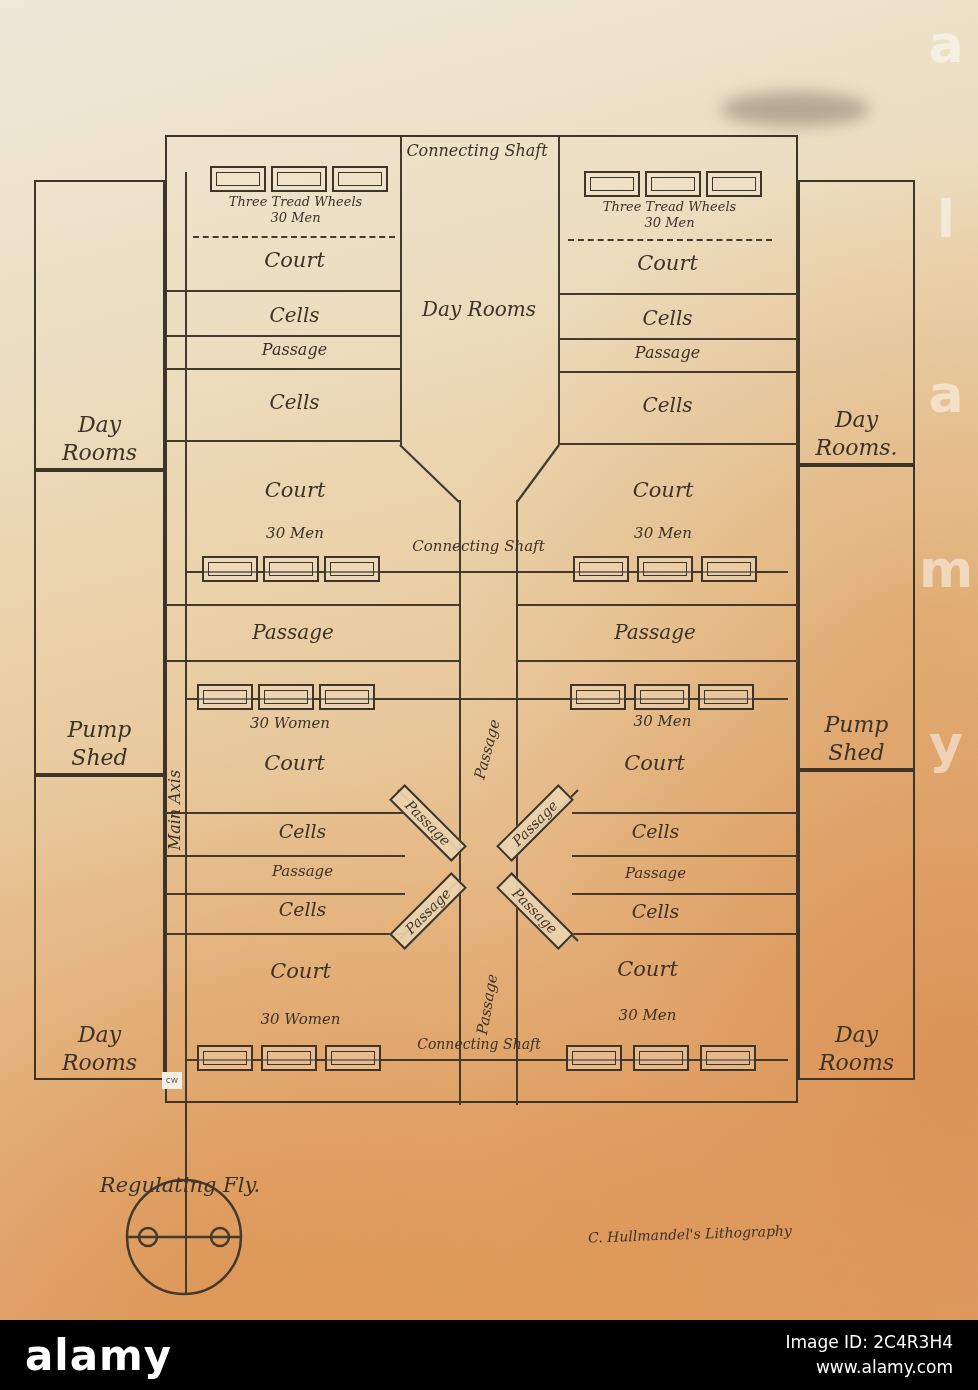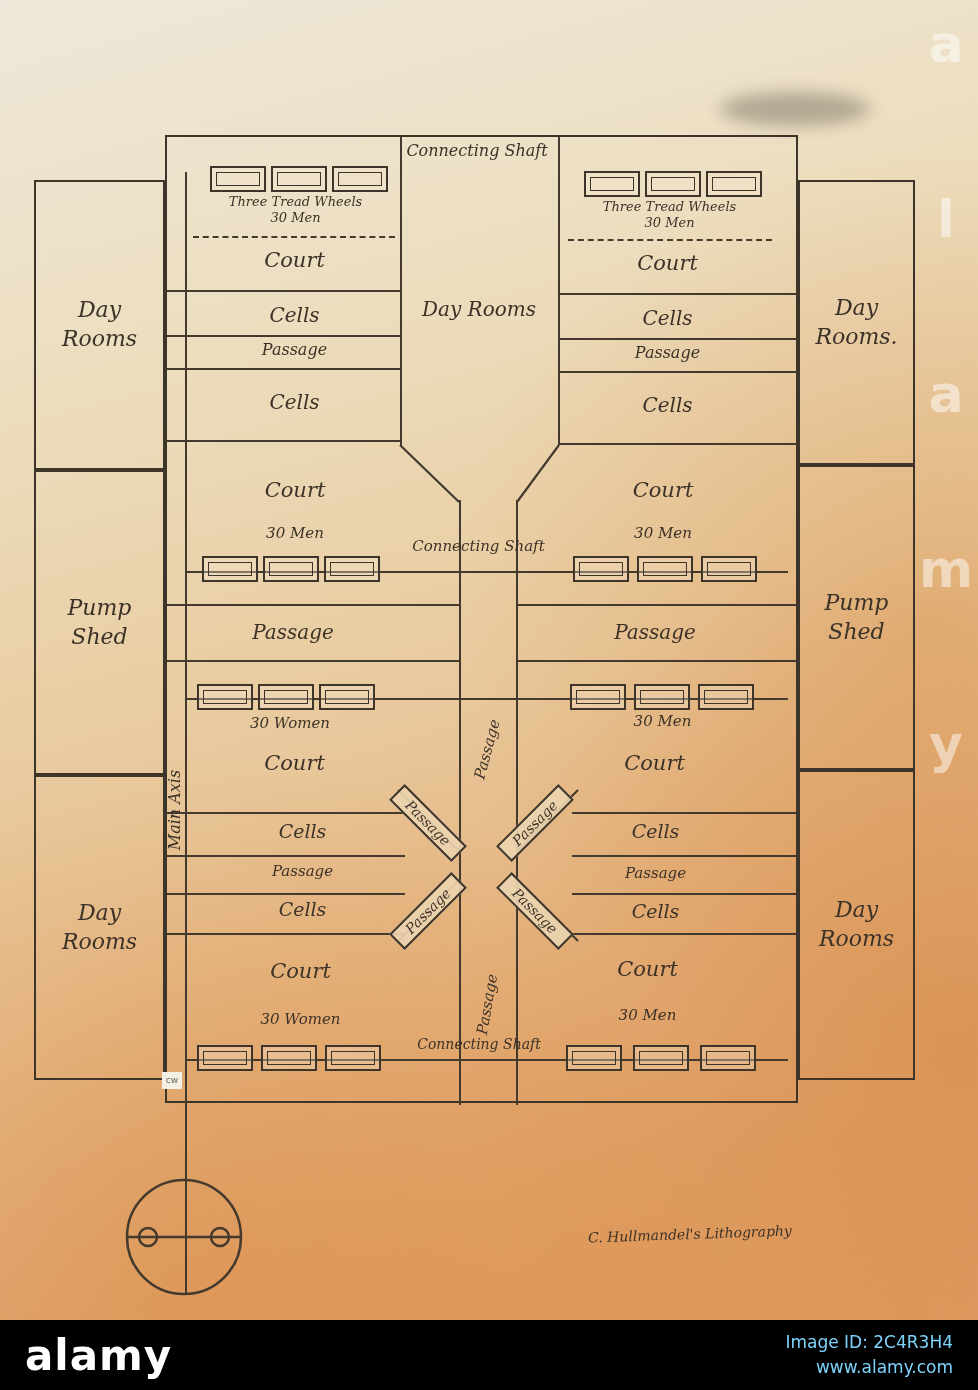--- a/index.html
+++ b/index.html
@@ -7,35 +7,35 @@
     position:relative;width:978px;height:1390px;overflow:hidden;
     font-family:"DejaVu Serif",serif;color:#3c3228;
     background:
       radial-gradient(circle at 95% 45%, rgba(210,120,40,0.30), transparent 40%),
       radial-gradient(circle at 20% 92%, rgba(215,130,50,0.35), transparent 35%),
       radial-gradient(circle at 60% 98%, rgba(220,140,60,0.40), transparent 45%),
       radial-gradient(circle at 98% 75%, rgba(205,110,35,0.35), transparent 35%),
       linear-gradient(165deg,#eee8da 0%,#ecddbe 25%,#e9cda2 45%,#e6ba8a 65%,#e2a877 82%,#df9f6b 100%);
   }
   .box{position:absolute;border:2.5px solid #3e352a;box-sizing:border-box;}
-  .wing{display:flex;align-items:center;justify-content:center;}
+  .wing{display:flex;align-items:flex-end;justify-content:center;}
   .wing-label{font-style:italic;font-size:22px;text-align:center;white-space:pre-line;line-height:1.3;}
   .h{position:absolute;height:0;border-top:2px solid #43392d;}
   .hd{border-top-style:dashed;}
   .v{position:absolute;width:0;border-left:2px solid #43392d;}
   .lbl{position:absolute;font-style:italic;text-align:center;white-space:pre-line;line-height:1.25;}
   .wheel{position:absolute;width:56px;height:26px;border:2px solid #3e352a;outline:1px solid #3e352a;outline-offset:-7px;background:rgba(245,230,205,0.35);box-sizing:border-box;}
   .pass-diag{position:absolute;font-style:italic;text-align:center;font-size:14px;border:2px solid #3e352a;background:rgba(236,212,175,0.92);padding:1px 4px;box-sizing:border-box;}
   .title{position:absolute;font-weight:bold;font-size:32px;letter-spacing:7px;text-align:center;color:#352d24;}
   .smudge{position:absolute;left:720px;top:92px;width:150px;height:34px;background:rgba(75,65,58,0.35);filter:blur(8px);border-radius:50%;}
   .vert-brand{position:absolute;right:2px;top:14px;writing-mode:vertical-rl;text-orientation:upright;
     font-family:"DejaVu Sans",sans-serif;font-weight:bold;font-size:52px;color:rgba(255,255,255,0.5);letter-spacing:115px;}
   .alamy-bar{position:absolute;left:0;bottom:0;width:978px;height:70px;background:#000;display:flex;align-items:center;justify-content:space-between;padding:0 25px;box-sizing:border-box;font-family:"DejaVu Sans",sans-serif;}
   .alamy-logo{color:#fff;font-weight:bold;font-size:42px;letter-spacing:1px;}
-  .bar-right{text-align:right;color:#7dd3fc;font-size:17px;line-height:1.5;}
+  .bar-right{text-align:right;color:#ffffff;font-size:17px;line-height:1.5;}
   svg.linework{position:absolute;left:0;top:0;pointer-events:none;}
   .cwbox{position:absolute;left:162px;top:1072px;width:20px;height:17px;background:#f5f0e6;color:#6b6258;font-size:9px;font-family:"DejaVu Sans",sans-serif;text-align:center;line-height:17px;}
 </style>
 </head>
 <body>
 
 <div id="canvas">
 
   <div class="smudge"></div>
 
@@ -184,20 +184,21 @@
   <div class="lbl" style="left:395px;top:1036px;width:168px;font-size:14px;">Connecting Shaft</div>
 
   <div class="lbl" style="left:440px;top:740px;width:95px;font-size:15px;transform:rotate(-75deg);">Passage</div>
   <div class="pass-diag" style="left:384px;top:812px;width:88px;transform:rotate(45deg);">Passage</div>
   <div class="pass-diag" style="left:491px;top:812px;width:88px;transform:rotate(-45deg);">Passage</div>
   <div class="pass-diag" style="left:384px;top:900px;width:88px;transform:rotate(-45deg);">Passage</div>
   <div class="pass-diag" style="left:491px;top:900px;width:88px;transform:rotate(45deg);">Passage</div>
   <div class="lbl" style="left:440px;top:995px;width:95px;font-size:15px;transform:rotate(-80deg);">Passage</div>
 
   <div class="cwbox">cw</div>
+  <div class="lbl" style="left:70px;top:1172px;width:220px;font-size:21px;">Regulating Fly.</div>
   <div class="lbl" style="left:555px;top:1226px;width:270px;font-size:14px;transform:rotate(-2deg);">C. Hullmandel's Lithography</div>
 
   <div class="vert-brand">alamy</div>
   <div class="alamy-bar">
     <span class="alamy-logo">alamy</span>
     <span class="bar-right">
       <div>Image ID: 2C4R3H4</div>
       <div>www.alamy.com</div>
     </span>
   </div>

